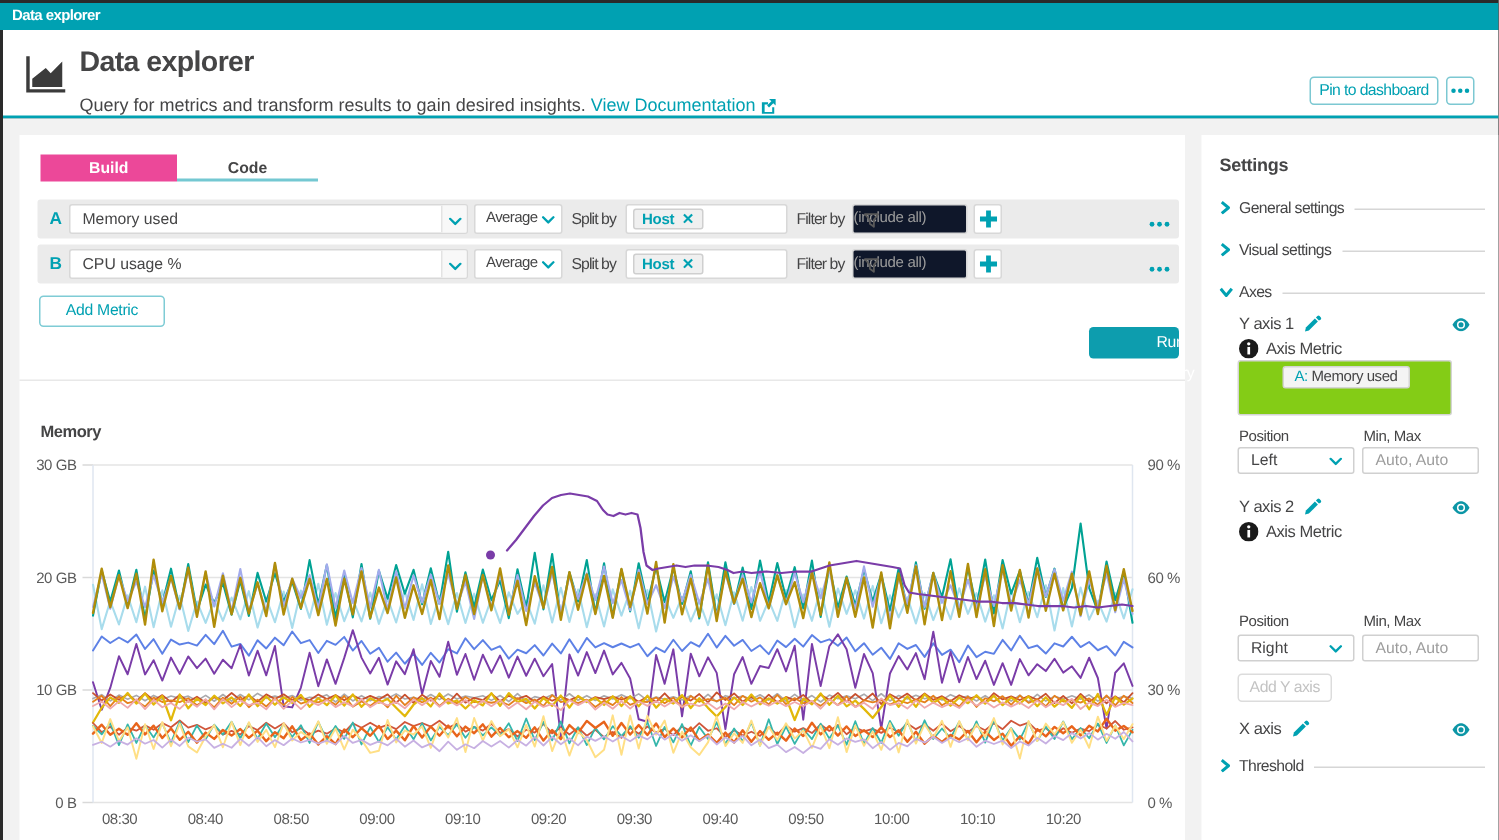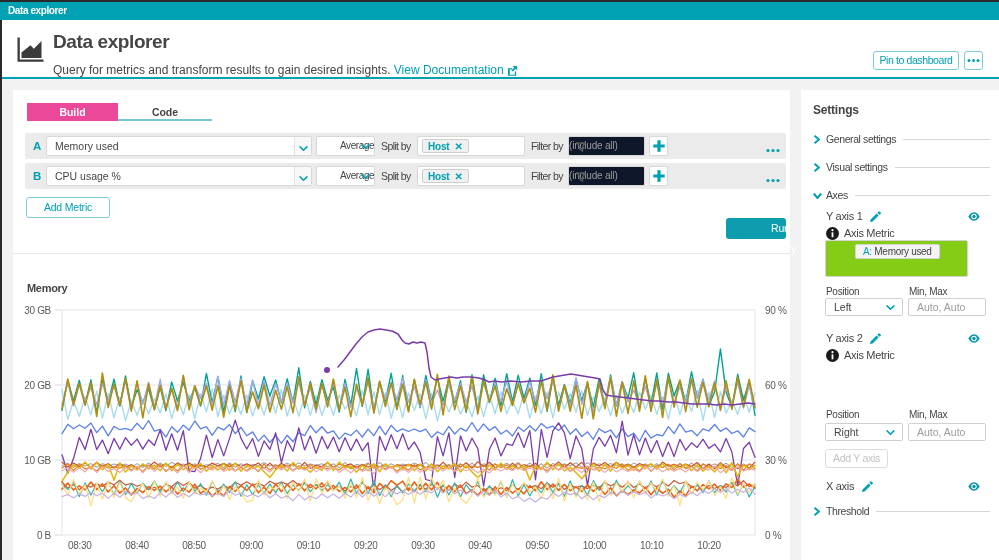--- a/index.html
+++ b/index.html
@@ -20,21 +20,21 @@
 
 .tab-build { position:absolute; left:14px; top:13px; width:91px; height:18px; background:#ec4899; color:#fff; font-size:10.5px; font-weight:bold; text-align:center; line-height:18px; }
 .tab-code { position:absolute; left:105px; top:13px; width:94px; height:18px; color:#454546; font-size:10.5px; font-weight:bold; text-align:center; line-height:18px; border-bottom:2px solid #74c8d2; }
 
 
 .qrow { position:absolute; left:12px; width:761px; height:26px; background:#ebebeb; border-radius:2px; font-size:10.5px; }
 .qrow .lbl { position:absolute; top:0; height:26px; line-height:26px; font-size:10.5px; color:#454546; font-weight:normal; letter-spacing:-0.6px; white-space:nowrap; }
 .qletter { position:absolute; left:8px; top:0; height:26px; line-height:26px; color:#00a1b2; font-weight:bold; font-size:11.5px; }
 .metricsel { position:absolute; left:21px; top:3px; width:266px; height:20px; background:#fff; border:1px solid #d8d8d8; border-radius:2px; font-size:10.5px; color:#454546; line-height:18px; padding-left:8px; }
 .metricsel .chev { position:absolute; right:0; top:0; width:17px; height:18px; border-left:1px solid #e3e3e3; background:#f8f8f8; }
-.avgsel { position:absolute; left:291px; top:3px; width:59px; height:20px; background:#fff; border:1px solid #d8d8d8; border-radius:2px; font-size:10px; color:#454546; line-height:18px; padding-left:23px; letter-spacing:-0.4px; }
+.avgsel { position:absolute; left:291px; top:3px; width:59px; height:20px; background:#fff; border:1px solid #d8d8d8; border-radius:2px; font-size:10px; color:#454546; line-height:18px; padding-left:7px; letter-spacing:-0.4px; }
 .lbl-split { left:356px; }
 .hostbox { position:absolute; left:392px; top:3px; width:108px; height:20px; background:#fff; border:1px solid #d8d8d8; border-radius:2px; }
 .tag { display:inline-block; margin:2px 0 0 4px; padding:0 5px; height:14px; line-height:13px; background:#f0f0f0; border:1px solid #cfcfcf; border-radius:2px; font-size:10px; color:#00a1b2; font-weight:bold; letter-spacing:-0.2px; }
 .tag .x { margin-left:5px; font-weight:bold; }
 .lbl-filter { left:506px; }
 .incbox { position:absolute; left:543px; top:3px; width:77px; height:20px; background:#0f172a; border:1px solid #d8d8d8; border-radius:2px; font-size:10px; color:#9c9c9c; line-height:18px; letter-spacing:-0.2px; white-space:nowrap; }
 .plusbox { position:absolute; left:624px; top:3px; width:19px; height:20px; background:#fff; border:1px solid #d8d8d8; border-radius:2px; text-align:center; }
 .rowdots { position:absolute; left:741px; top:10px; }
 .addmetric { position:absolute; left:13px; top:107px; width:84px; height:21px; border:1px solid #7fccd5; border-radius:3px; background:#fff; color:#00a1b2; font-size:10.5px; text-align:center; line-height:19px; letter-spacing:-0.2px; }
 .runquery { position:absolute; left:713px; top:128px; width:60px; height:21px; background:#0d9dae; border-radius:3px; color:#fff; font-size:10.5px; text-align:center; line-height:21px; letter-spacing:-0.2px;padding-left:45px; }

